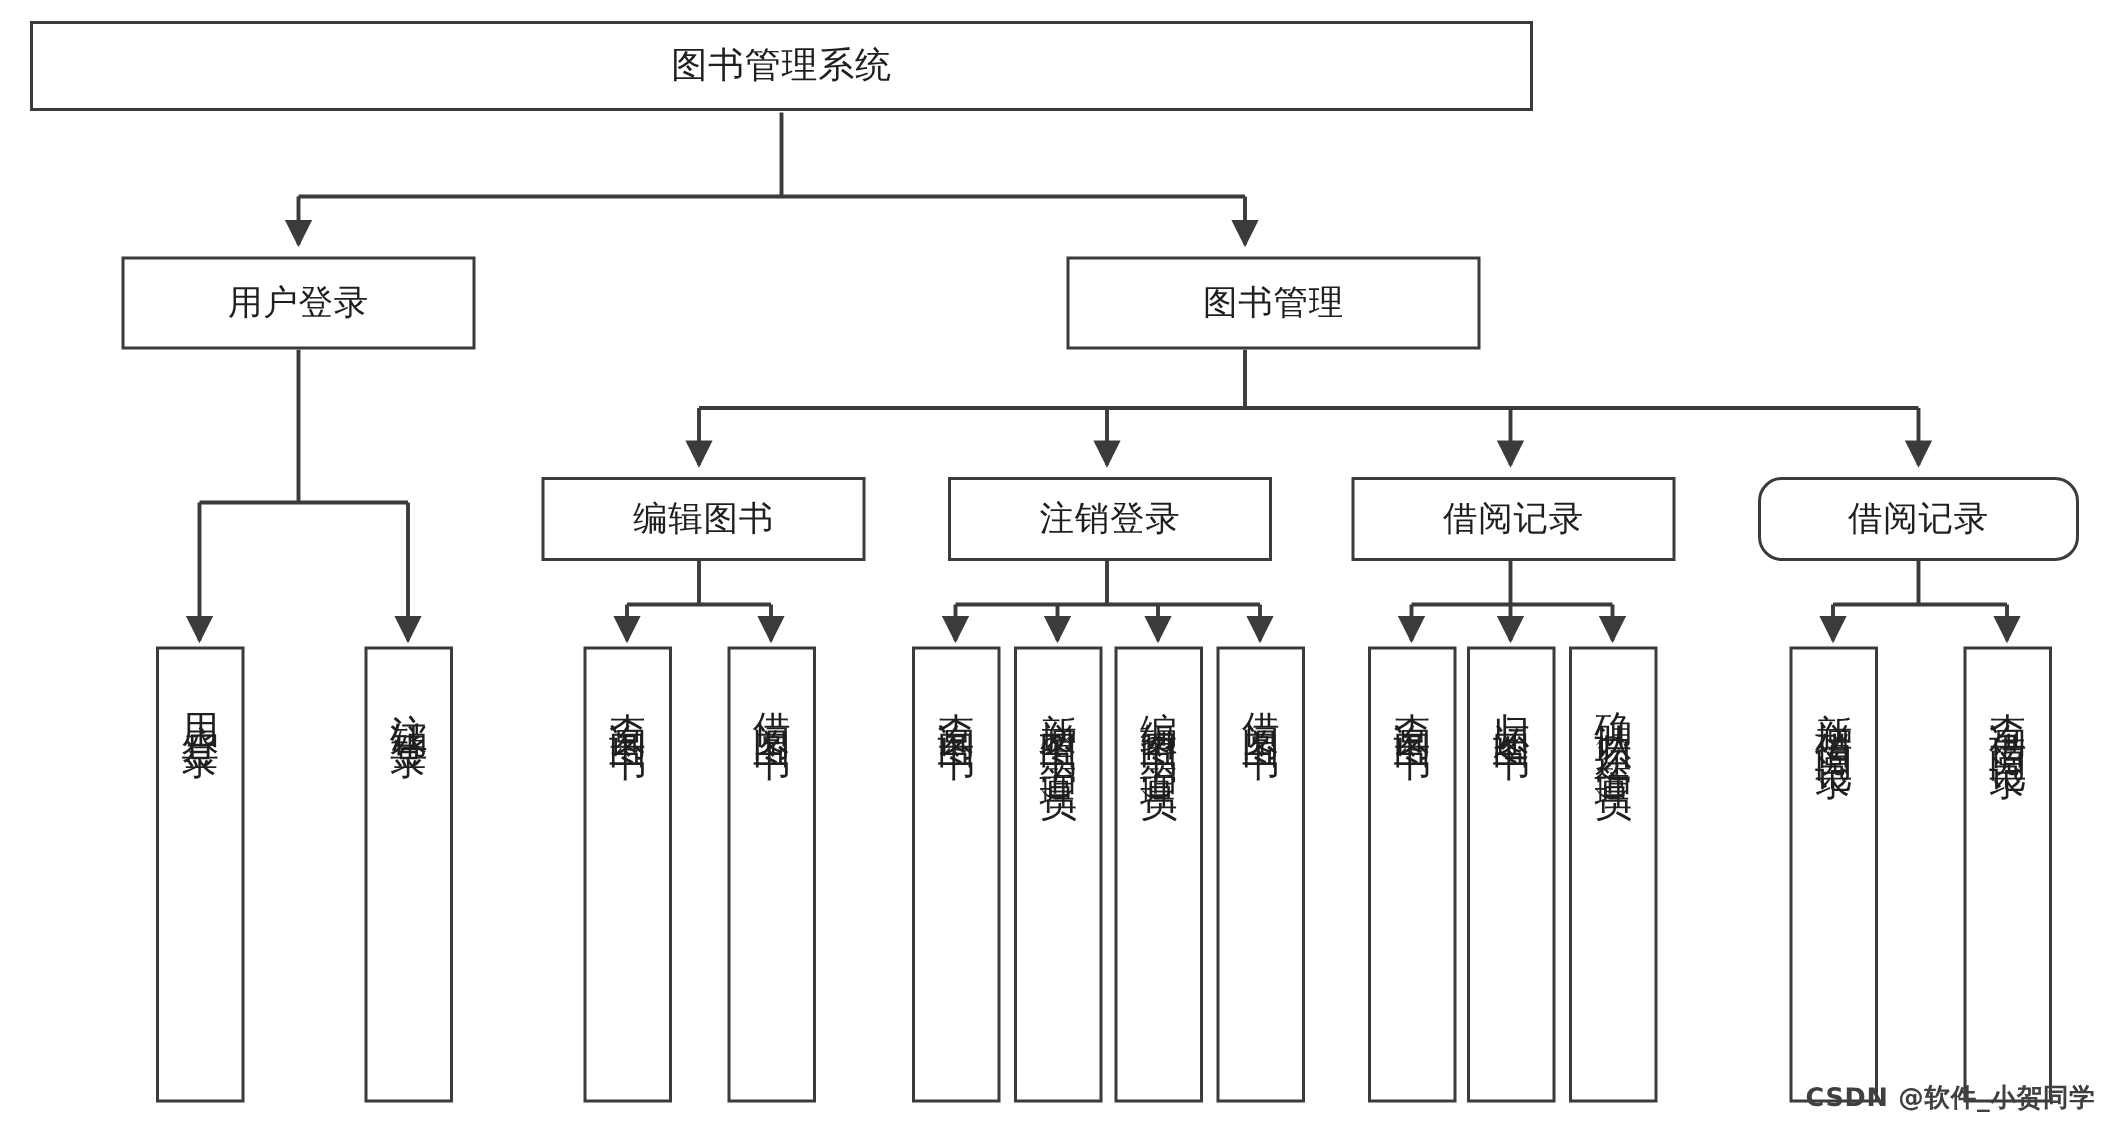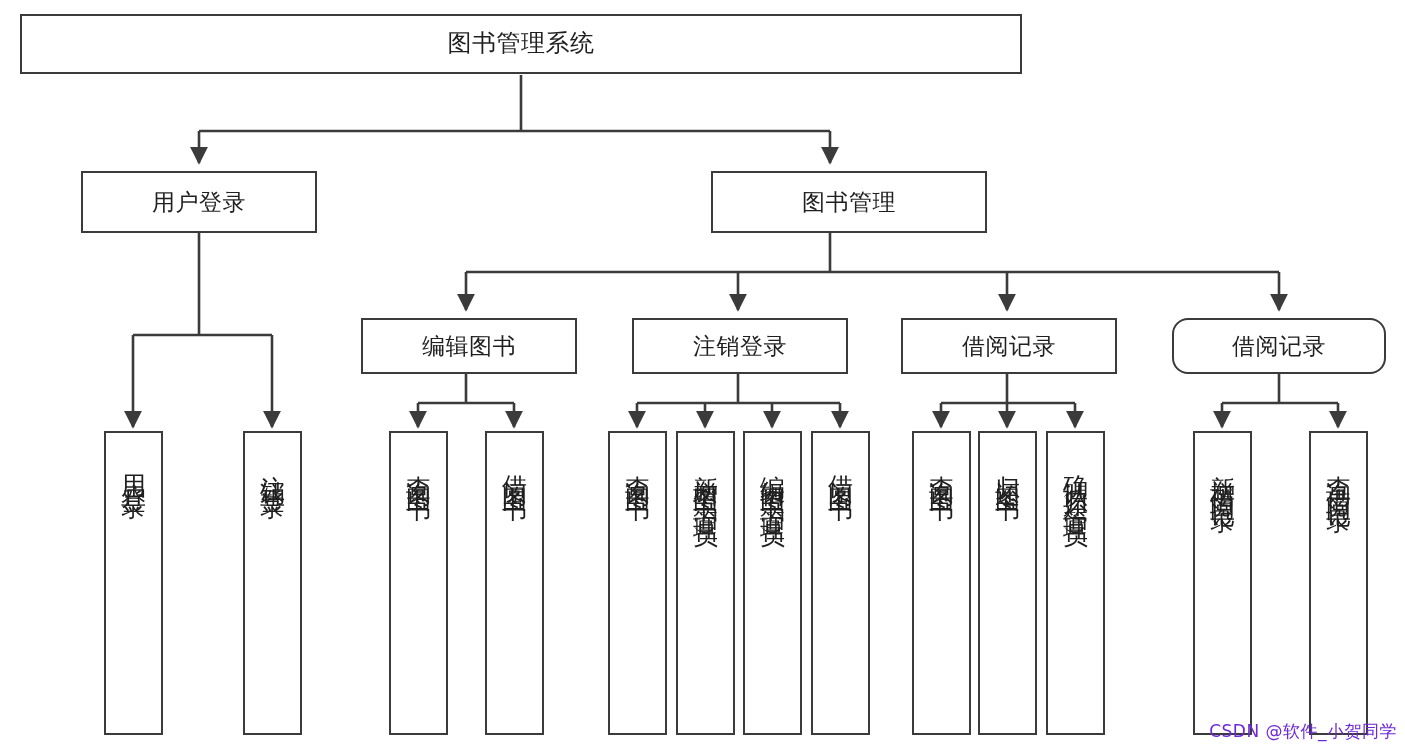--- a/index.html
+++ b/index.html
@@ -59,24 +59,25 @@
     white-space: pre;
   }
   .node.root .node-label {
     font-size: 24px;
   }
   #watermark {
     position: absolute;
     right: 8px;
     bottom: 4px;
     font-size: 17px;
-    color: #6d28d9;
+    color: #404040;
     letter-spacing: 0.5px;
     white-space: nowrap;
     user-select: none;
+    font-weight: bold;
   }
 </style>
 </head>
 <body>
 
 <div id="diagram-root">
 
   <svg class="connectors" viewBox="0 0 1405 747" xmlns="http://www.w3.org/2000/svg">
     <defs>
       <marker id="arrow" viewBox="0 0 10 10" refX="9" refY="5" markerWidth="7" markerHeight="7" orient="auto-start-reverse">

